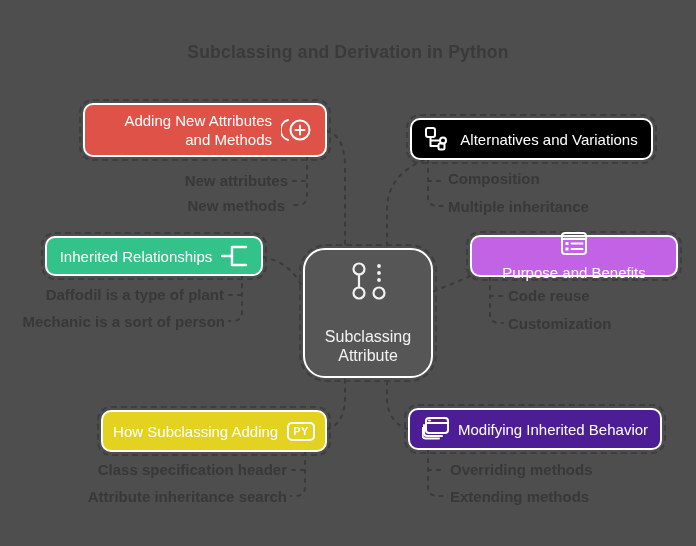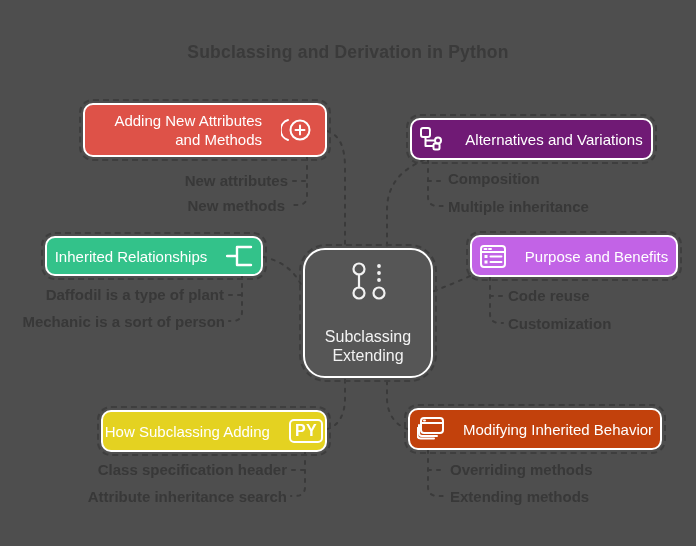--- a/index.html
+++ b/index.html
@@ -9,21 +9,21 @@
     z-index:0;
   }
   .connectors{position:absolute; left:0; top:0; z-index:1;}
   .connectors path{fill:none; stroke:#3A3A3A; stroke-width:2; stroke-dasharray:3 6; stroke-linecap:round;}
   .title{
     position:absolute; left:0; top:42px; width:100%; text-align:center;
     font-size:17.5px; font-weight:700; color:#3A3A3A; letter-spacing:.2px; z-index:2;
   }
   .branch{
     position:absolute; display:flex; align-items:center; justify-content:center;
-    gap:19px; box-sizing:border-box; border:2px solid #fff; border-radius:10px;
+    gap:9px; box-sizing:border-box; border:2px solid #fff; border-radius:10px;
     color:#fff; font-size:15px; font-weight:500; padding:4px 12px; z-index:3;
   }
   .branch::before{
     content:""; position:absolute; inset:-6px; border:2px dashed #3E3E3E; border-radius:14px;
     z-index:-1;
   }
   .branch .label{white-space:nowrap;}
   .b-red   {left:83px;  top:103px; width:244px; height:54px;}
   .b-red .label{white-space:normal; text-align:right; max-width:196px; line-height:1.3;}
   .b-green {left:410px; top:118px; width:243px; height:42px;}
@@ -42,21 +42,21 @@
   }
   .center-text{font-size:16px; line-height:1.18; text-align:center; font-weight:400;margin-top:20px;}
   .center-text span{display:block;}
   .leaf{
     position:absolute; font-size:15px; font-weight:700; color:#383838;
     white-space:nowrap; line-height:18px; z-index:2;
   }
   .icon svg{display:block;}
   .py-badge{
     display:inline-block; border:2px solid #fff; border-radius:5px;
-    font-size:16px; font-weight:700; padding:2px 4px; line-height:1; letter-spacing:.5px;
+    font-size:11px; font-weight:700; padding:2px 4px; line-height:1; letter-spacing:.5px;
   }
 </style>
 </head>
 <body>
 
 <div class="canvas">
 
   <svg class="connectors" width="696" height="546">
 
     <path d="M 327,131 C 341,135 345,150 345,168 L 345,248"></path>
@@ -86,62 +86,62 @@
     <span class="label">Adding New Attributes and Methods</span>
     <span class="icon">
       <svg width="32" height="28" viewBox="0 0 32 28" fill="none" stroke="#fff" stroke-width="2" stroke-linecap="round">
         <path d="M7,4 A10.5,10.5 0 0 0 7,24"></path>
         <circle cx="19" cy="14" r="9.5"></circle>
         <path d="M19,9.5 V18.5 M14.5,14 H23.5"></path>
       </svg>
     </span>
   </div>
 
-  <div class="branch b-green" style="background: #701a75;">
+  <div class="branch b-green" style="background: #000000;">
     <span class="icon">
       <svg width="26" height="24" viewBox="0 0 26 24" fill="none" stroke="#fff" stroke-width="2" stroke-linecap="round" stroke-linejoin="round">
         <rect x="1" y="1" width="9" height="9" rx="2"></rect>
         <path d="M5.5,10 V19 M5.5,13.5 H14 M5.5,19 H13"></path>
         <circle cx="18" cy="13.5" r="3"></circle>
         <rect x="13.5" y="16.5" width="6" height="6" rx="1.5"></rect>
       </svg>
     </span>
     <span class="label">Alternatives and Variations</span>
   </div>
 
   <div class="branch b-teal" style="background: rgb(51, 194, 138);">
     <span class="label">Inherited Relationships</span>
     <span class="icon">
       <svg width="27" height="22" viewBox="0 0 27 22" fill="none" stroke="#fff" stroke-width="2.4" stroke-linecap="round" stroke-linejoin="round">
         <path d="M1,11 H11 M11,2 V20 M11,2 H25 M11,20 H25"></path>
       </svg>
     </span>
   </div>
 
-  <div class="branch b-purple" style="background: rgb(194, 99, 230);">
+  <div class="branch b-purple" style="background: rgb(194, 99, 230); flex-direction: column;">
     <span class="icon">
       <svg width="26" height="23" viewBox="0 0 26 23" fill="none" stroke="#fff" stroke-width="2" stroke-linecap="round">
         <rect x="1" y="1" width="24" height="21" rx="3"></rect>
         <path d="M1,7 H25"></path>
         <path d="M4.5,4 H6.5 M9,4 H11"></path>
         <rect x="4.5" y="10" width="3" height="3" fill="#fff" stroke="none"></rect>
         <path d="M10.5,11.5 H21.5"></path>
         <rect x="4.5" y="15.5" width="3" height="3" fill="#fff" stroke="none"></rect>
         <path d="M10.5,17 H21.5"></path>
       </svg>
     </span>
     <span class="label">Purpose and Benefits</span>
   </div>
 
   <div class="branch b-yellow" style="background: rgb(228, 210, 33);">
     <span class="label">How Subclassing Adding</span>
     <span class="py-badge">PY</span>
   </div>
 
-  <div class="branch b-blue" style="background: #c2410c; text-align: center;">
+  <div class="branch b-blue" style="background: #4c1d95; text-align: center;">
     <span class="icon">
       <svg width="27" height="24" viewBox="0 0 27 24" fill="none" stroke="#fff" stroke-width="2" stroke-linecap="round" stroke-linejoin="round">
         <rect x="4" y="1" width="22" height="15" rx="3"></rect>
         <path d="M4,6 H26"></path>
         <path d="M7,3.5 H8"></path>
         <path d="M2,8 V16 Q2,19 5,19 H20"></path>
         <path d="M0.5,11 V18.5 Q0.5,21.5 3.5,21.5 H17"></path>
       </svg>
     </span>
     <span class="label">Modifying Inherited Behavior</span>
@@ -154,21 +154,21 @@
         <path d="M14,13.5 V26.5"></path>
         <circle cx="14" cy="32" r="5.5"></circle>
         <circle cx="34" cy="5" r="1.9" fill="#F2F2F2" stroke="none"></circle>
         <circle cx="34" cy="12" r="1.9" fill="#F2F2F2" stroke="none"></circle>
         <circle cx="34" cy="19" r="1.9" fill="#F2F2F2" stroke="none"></circle>
         <circle cx="34" cy="32" r="5.5"></circle>
       </svg>
     </span>
     <span class="center-text">
       <span>Subclassing</span>
-      <span>Extending</span>
+      <span>Attribute</span>
     </span>
   </div>
 
   <div class="leaf" style="right:408px; top:172px;">New attributes</div>
   <div class="leaf" style="right:411px; top:197px;">New methods</div>
 
   <div class="leaf" style="left:448px; top:170px;">Composition</div>
   <div class="leaf" style="left:448px; top:198px;">Multiple inheritance</div>
 
   <div class="leaf" style="right:472px; top:286px;">Daffodil is a type of plant</div>

